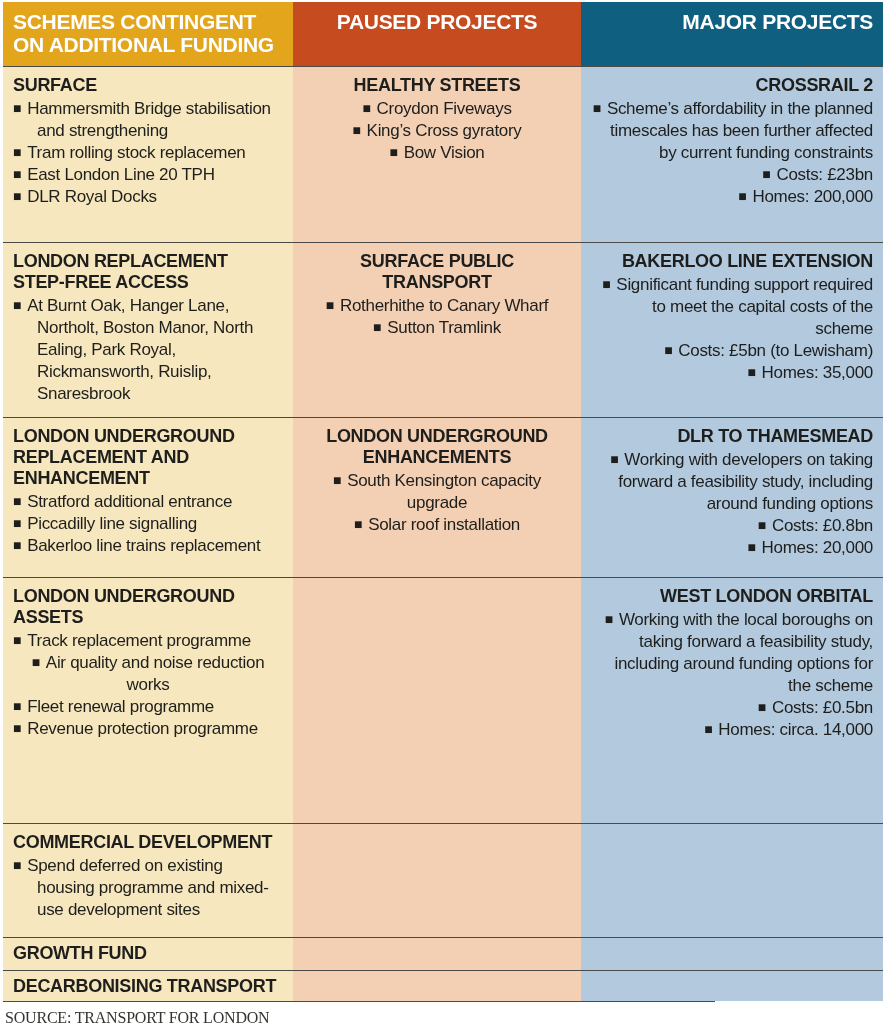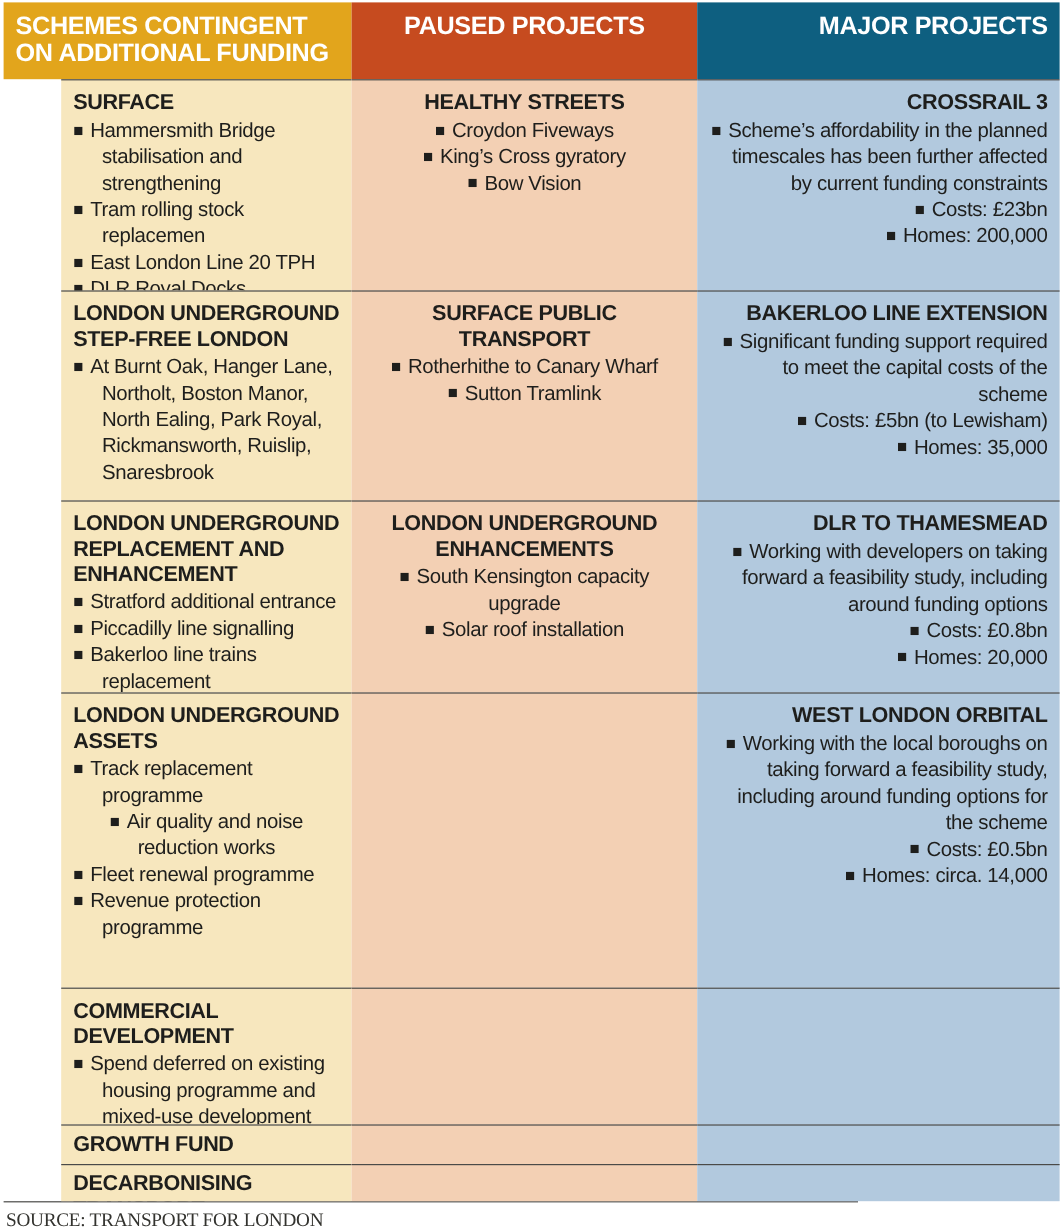--- a/index.html
+++ b/index.html
@@ -21,21 +21,21 @@
     border-bottom:1px solid var(--line);
   }
   .hdr{
     color:#ffffff;font-weight:bold;font-size:21px;line-height:23px;
     letter-spacing:-0.3px;padding:8px 10px;text-transform:uppercase;
   }
   .hdr.h0{background:var(--header-gold);text-align:left;}
   .hdr.h1{background:var(--header-red);text-align:center;}
   .hdr.h2{background:var(--header-blue);text-align:right;}
   .cell{border-top:1px solid var(--line);padding:8px 10px;overflow:hidden;}
-  .cell.c0{background:var(--body-cream);text-align:left;margin-left:48px;}
+  .cell.c0{background:var(--body-cream);text-align:left;}
   .cell.c1{background:var(--body-peach);text-align:center;padding:8px 12px;}
   .cell.c2{background:var(--body-blue);text-align:right;}
   .cell.slim{padding:5px 10px;}
   .sec-title{
     font-weight:bold;font-size:18px;line-height:21px;
     letter-spacing:-0.3px;margin-bottom:2px;
   }
   .item{font-size:17px;line-height:22px;letter-spacing:-0.3px;}
   .c0 .item{padding-left:24px;text-indent:-24px;}
   .c0 .item.nohang{padding-left:0;text-indent:0;text-align:center;}
@@ -66,28 +66,28 @@
         <div class="item"><span class="bullet">■</span>East London Line 20 TPH</div>
         <div class="item"><span class="bullet">■</span>DLR Royal Docks</div>
       </div>
     <div class="cell c1">
         <div class="sec-title">HEALTHY STREETS</div>
         <div class="item"><span class="bullet">■</span>Croydon Fiveways</div>
         <div class="item"><span class="bullet">■</span>King’s Cross gyratory</div>
         <div class="item"><span class="bullet">■</span>Bow Vision</div>
       </div>
     <div class="cell c2">
-        <div class="sec-title">CROSSRAIL 3</div>
+        <div class="sec-title">CROSSRAIL 2</div>
         <div class="item"><span class="bullet">■</span>Scheme’s affordability in the planned timescales has been further affected by current funding constraints</div>
         <div class="item"><span class="bullet">■</span><b>Costs:</b> £23bn</div>
         <div class="item"><span class="bullet">■</span><b>Homes:</b> 200,000</div>
       </div>
 
     <div class="cell c0">
-        <div class="sec-title">LONDON UNDERGROUND STEP-FREE LONDON</div>
+        <div class="sec-title">LONDON REPLACEMENT STEP-FREE ACCESS</div>
         <div class="item"><span class="bullet">■</span>At Burnt Oak, Hanger Lane, Northolt, Boston Manor, North Ealing, Park Royal, Rickmansworth, Ruislip, Snaresbrook</div>
       </div>
     <div class="cell c1">
         <div class="sec-title">SURFACE PUBLIC TRANSPORT</div>
         <div class="item"><span class="bullet">■</span>Rotherhithe to Canary Wharf</div>
         <div class="item"><span class="bullet">■</span>Sutton Tramlink</div>
       </div>
     <div class="cell c2">
         <div class="sec-title">BAKERLOO LINE EXTENSION</div>
         <div class="item"><span class="bullet">■</span>Significant funding support required to meet the capital costs of the scheme</div>

